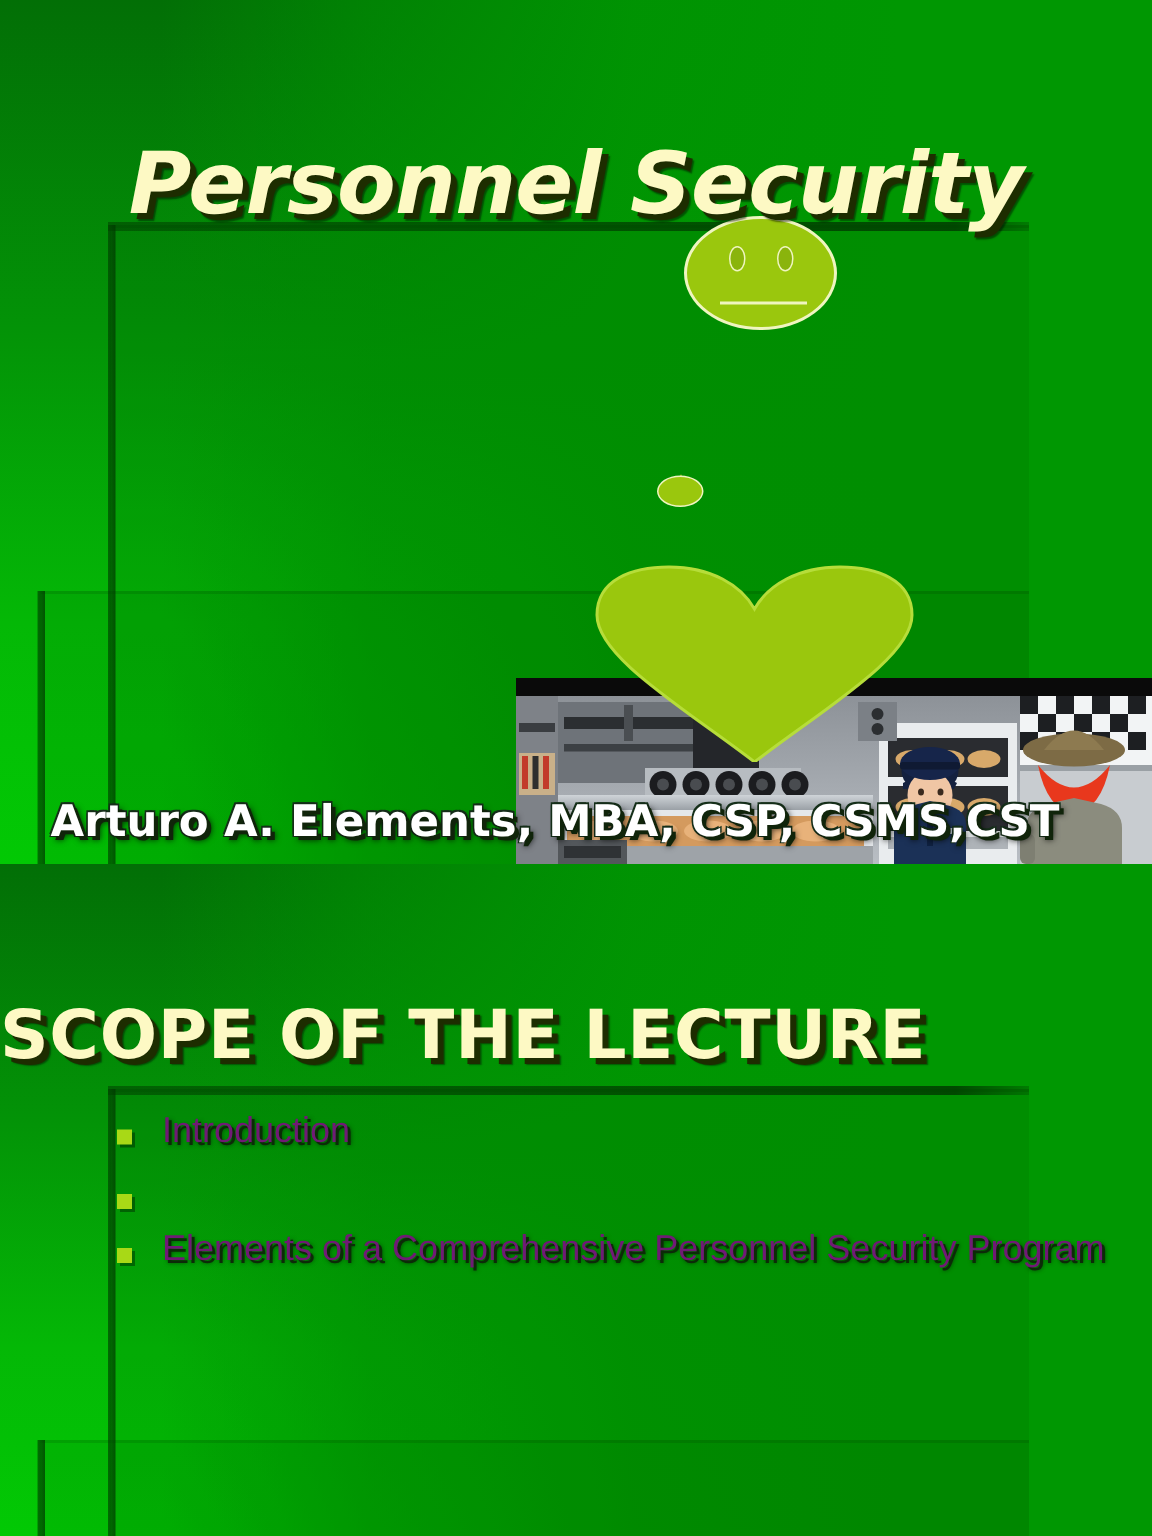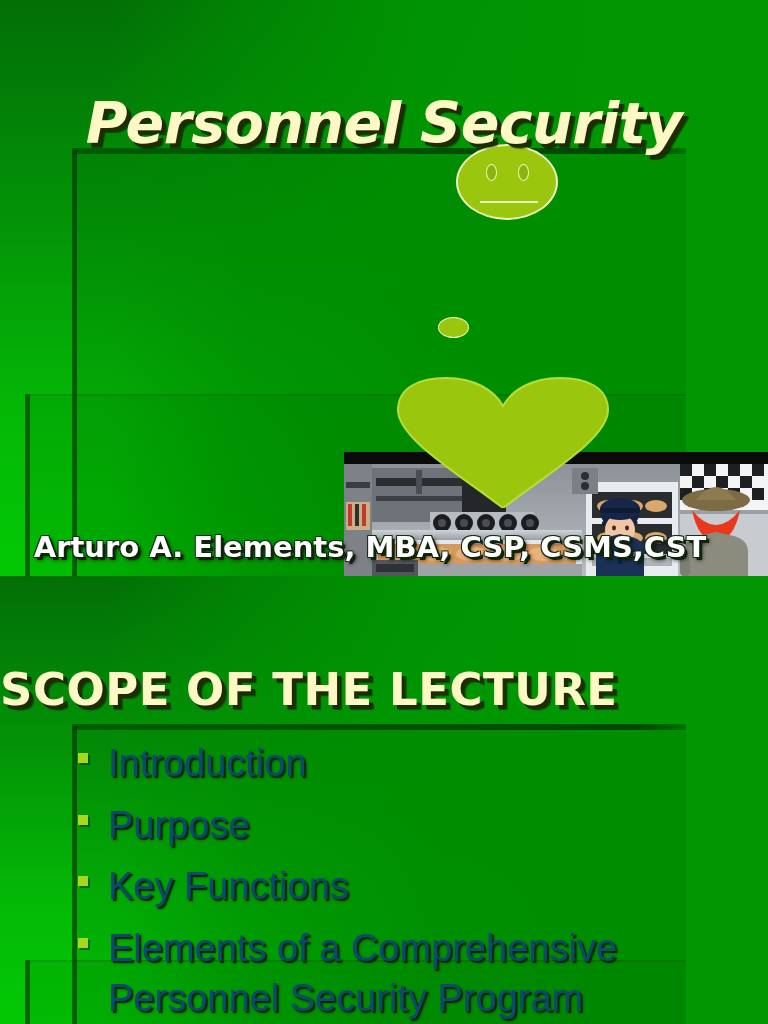--- a/index.html
+++ b/index.html
@@ -218,23 +218,23 @@
     flex: 0 0 auto;
     width: 10px;
     height: 10px;
     background: #a8d916;
     margin-top: 15px;
     margin-right: 20px;
     box-shadow: 2px 2px 0 rgba(0,0,0,0.35);
   }
   .bullet-text {
     font-family: "Liberation Sans", sans-serif;
-    font-size: 38px;
+    font-size: 24px;
     line-height: 1.33;
-    color: #0c4a6e;
+    color: #701a75;
     text-shadow: 2px 2px 0 #0c2b08, 2px 2px 3px rgba(0,0,0,0.55);
   }
 </style>
 </head>
 <body>
 
 <div class="deck">
 
   <section class="slide slide-1">
 
@@ -405,25 +405,20 @@
 
   <h2 class="title-sec">SCOPE OF THE LECTURE</h2>
 
   <ul class="bullets" style="list-style:none;margin:0;padding:0;">
     <li class="bullet-row">
       <span class="bullet-mark"></span>
       <span class="bullet-text">Introduction</span>
     </li>
     <li class="bullet-row">
       <span class="bullet-mark"></span>
-      <span class="bullet-text">Purpose</span>
-    </li>
-    <li class="bullet-row">
-      <span class="bullet-mark"></span>
-      <span class="bullet-text">Key Functions</span>
     </li>
     <li class="bullet-row">
       <span class="bullet-mark"></span>
       <span class="bullet-text">Elements of a Comprehensive Personnel Security Program</span>
     </li>
   </ul>
 
 </div>
 
 </body></html>

